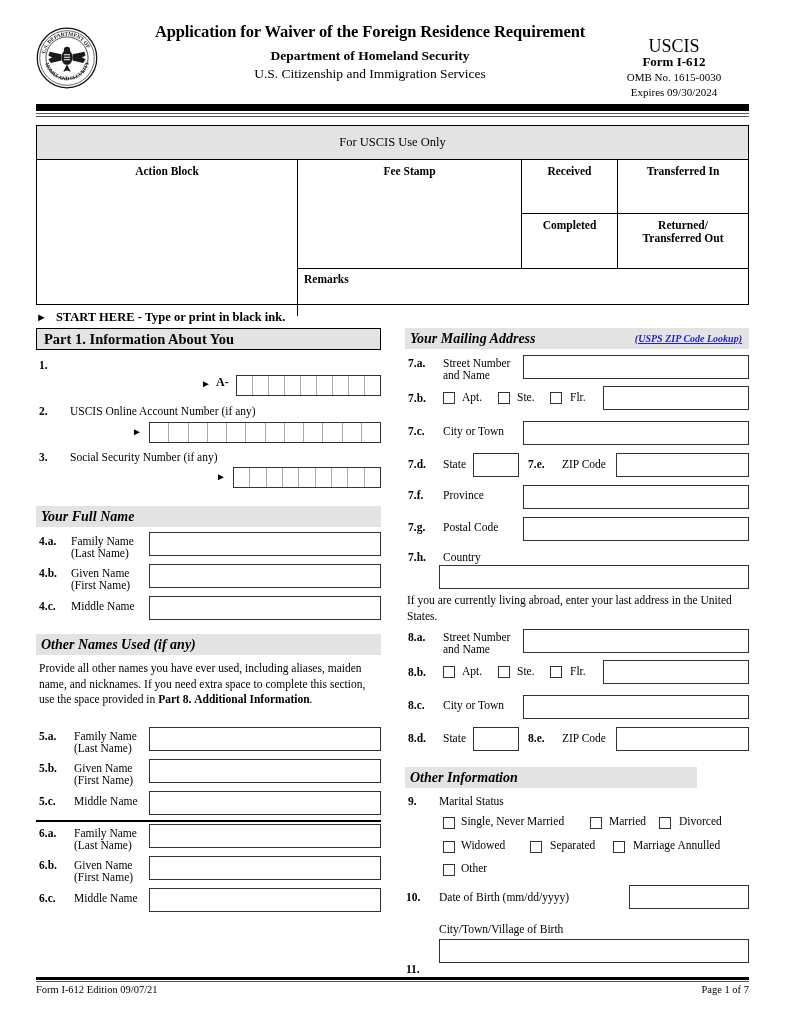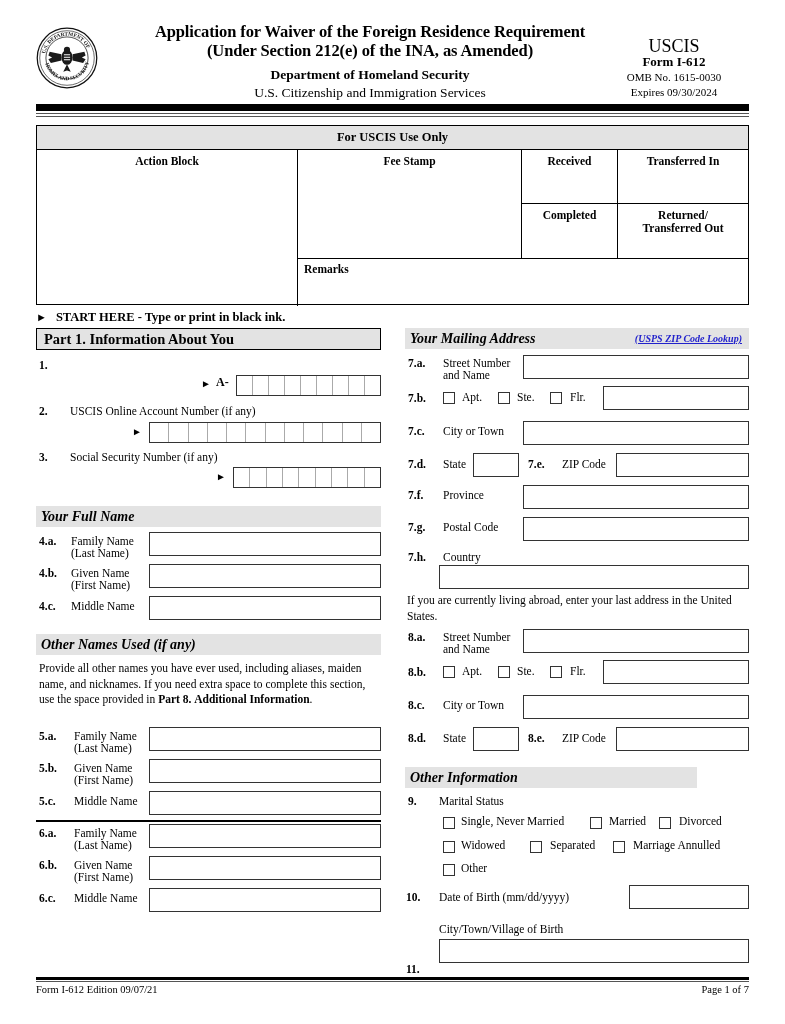--- a/index.html
+++ b/index.html
@@ -40,23 +40,23 @@
   .rule-thick { position:absolute; left:36px; right:36px; top:104px; height:7px; background:#000; }
   .rule-thin1 { position:absolute; left:36px; right:36px; top:113px; height:1px; background:#555; }
   .rule-thin2 { position:absolute; left:36px; right:36px; top:116px; height:1px; background:#555; }
 
   
   .uscis-table {
     position:absolute; left:36px; top:125px; width:713px; height:180px;
     border:1.5px solid #000;
   }
   .uscis-title {
-    height:24px; background:#e3e3e3; border-bottom:1.5px solid #000;
+    height:34px; background:#e3e3e3; border-bottom:1.5px solid #000;
     display:flex; align-items:center; justify-content:center;
-    font-size:12.5px; font-weight:bold;
+    font-size:12.5px; font-weight:normal;
   }
   .uscis-body { position:relative; height:156px; }
   .col-action {
     position:absolute; left:0; top:0; width:261px; height:100%;
     border-right:1.5px solid #000;
   }
   .col-action .lbl { text-align:center; font-size:11.5px; font-weight:bold; padding-top:5px; }
   .col-fee {
     position:absolute; left:261px; top:0; width:224px; height:109px;
     border-right:1.5px solid #000; border-bottom:1.5px solid #000;
@@ -175,21 +175,20 @@
         <g fill="#fff">
           <rect x="45" y="44" width="10" height="1.6"></rect>
           <rect x="45" y="48" width="10" height="1.6"></rect>
           <rect x="45" y="52" width="10" height="1.6"></rect>
         </g>
       </svg>
     </div>
 
     <div class="hdr-title">
       <div class="l1">Application for Waiver of the Foreign Residence Requirement</div>
-      <div class="l2">(Under Section 212(e) of the INA, as Amended)</div>
       <div class="l3">Department of Homeland Security</div>
       <div class="l4">U.S. Citizenship and Immigration Services</div>
     </div>
 
     <div class="hdr-right">
       <div class="r1">USCIS</div>
       <div class="r2">Form I-612</div>
       <div class="r3">OMB No. 1615-0030</div>
       <div class="r4">Expires 09/30/2024</div>
     </div>

